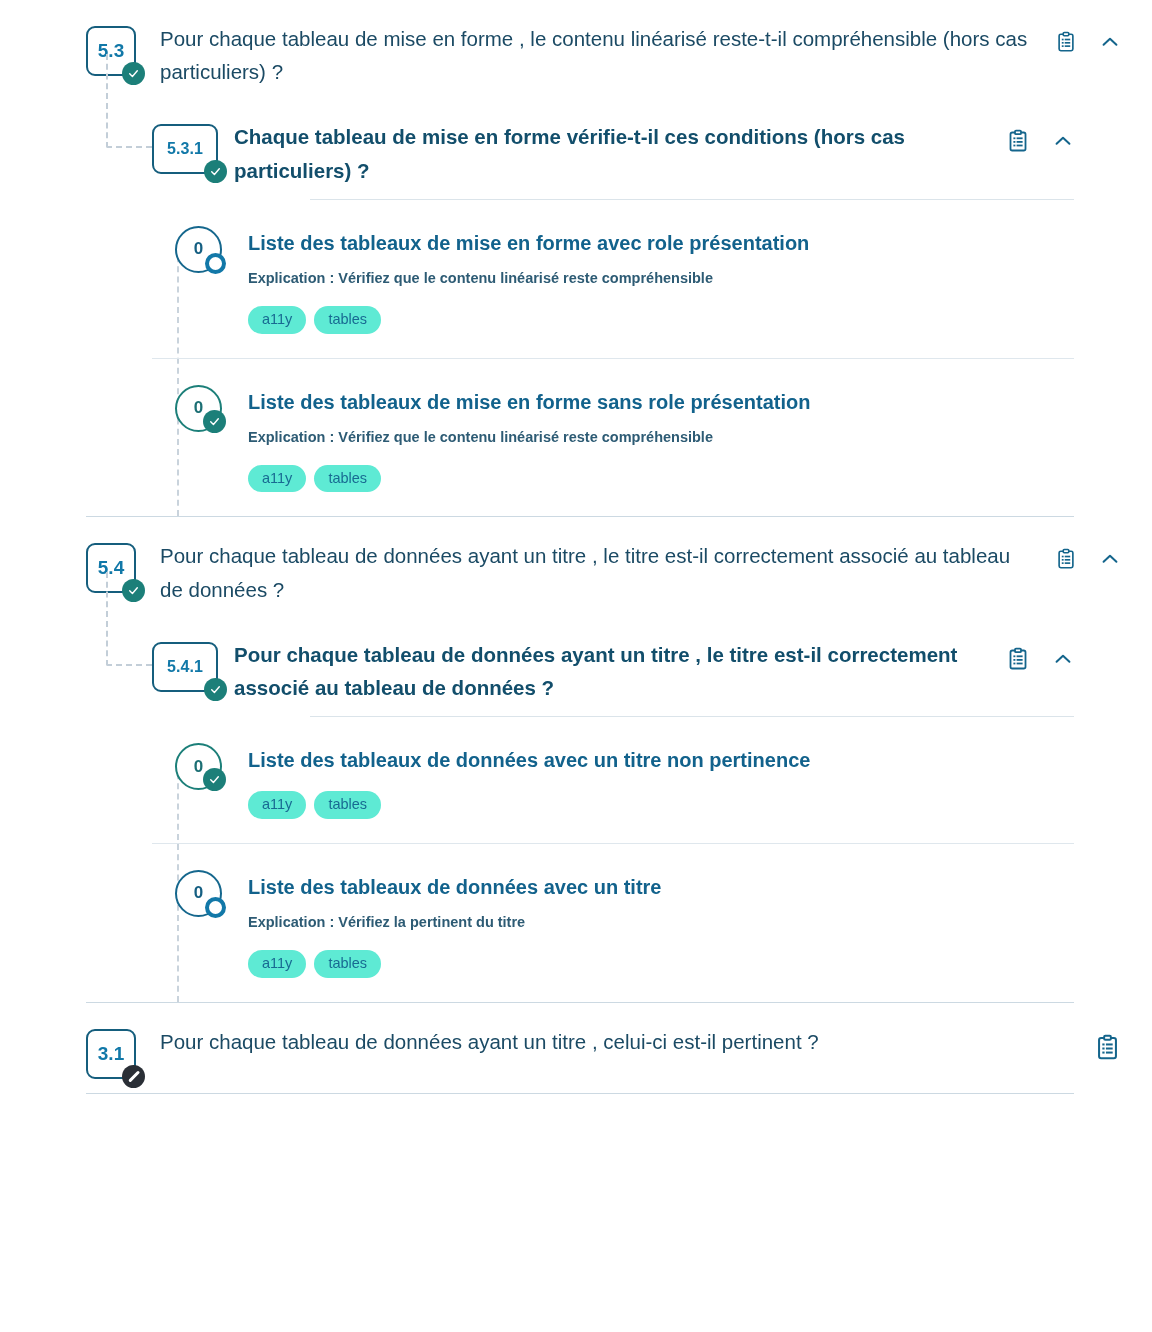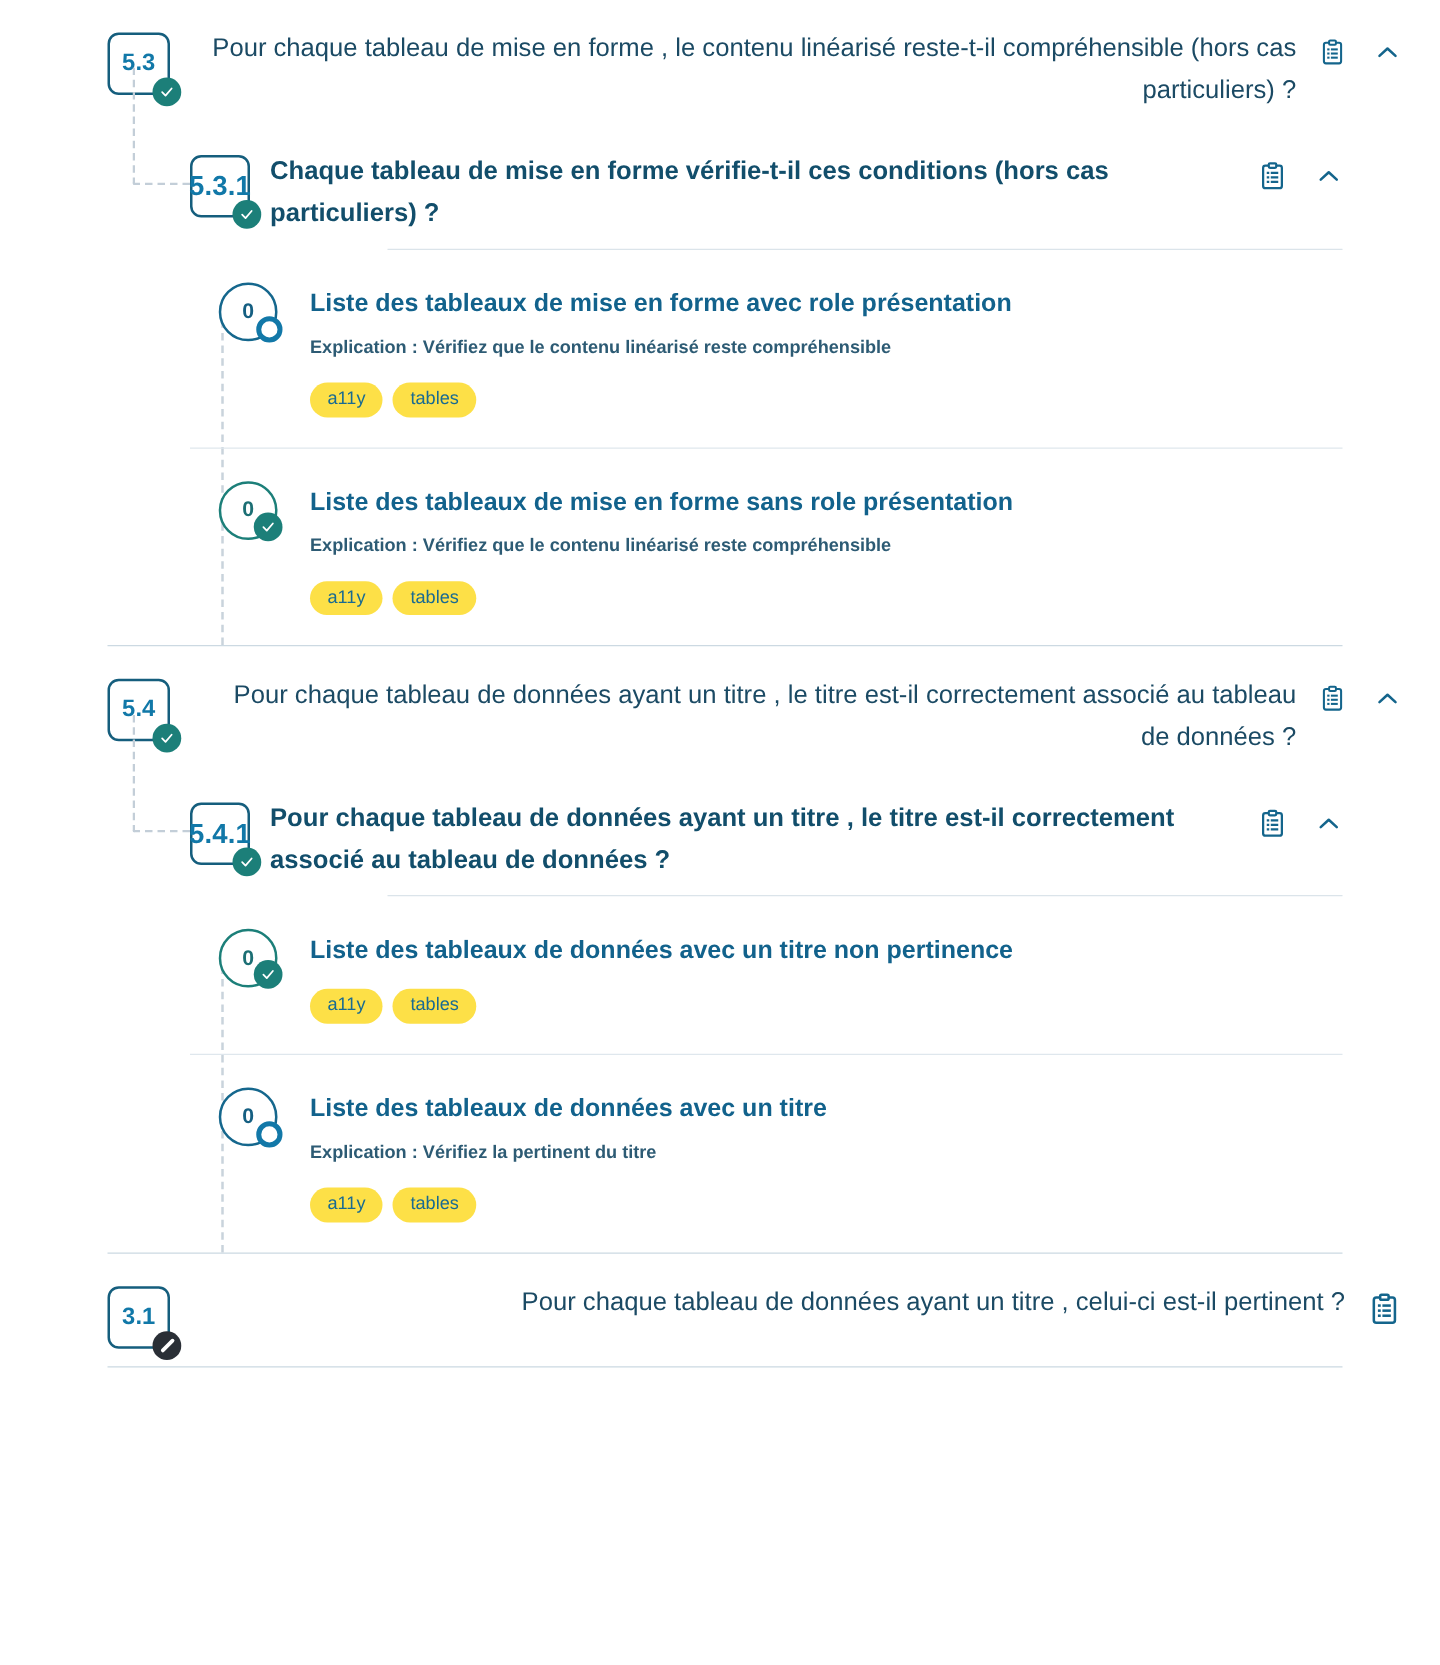--- a/index.html
+++ b/index.html
@@ -21,37 +21,36 @@
     height: 1px; background: #ccd9e2;
     margin: 0 78px 0 86px;
   }
 
   
   .crit-head {
     position: relative;
     display: flex;
     align-items: flex-start;
     padding: 22px 31px 14px 86px;
-    text-align: right;
   }
 
   
   .badge-sq {
     position: relative;
     flex: 0 0 auto;
     width: 50px; height: 50px;
     border: 2px solid #155e7d;
     border-radius: 9px;
     background: #ffffff;
     display: flex; align-items: center; justify-content: center;
     font-size: 19px; font-weight: 700; letter-spacing: .1px;
     color: #1178a8;
     margin-top: 4px;
   }
-  .badge-sq.sml { font-size: 22px; width: 48px; height: 50px; }
+  .badge-sq.sml { font-size: 16px; width: 66px; height: 50px; }
 
   
   .status {
     position: absolute;
     right: -11px; bottom: -11px;
     width: 23px; height: 23px;
     border-radius: 50%;
     display: flex; align-items: center; justify-content: center;
   }
   .status.done { background: #1c7f79; }
@@ -154,21 +153,21 @@
   .test-title {
     font-size: 20px; font-weight: 700; color: #12628c;
     line-height: 1.3; margin: 4px 0 0 0;
   }
   .test-expl {
     font-size: 14.5px; color: #2d5b74; font-weight: 700;
     margin: 12px 0 0 0; line-height: 1.4;
   }
   .tags { display: flex; gap: 8px; margin-top: 18px; }
   .tag {
-    background: #fde047;
+    background: #5eead4;
     color: #186a92;
     font-size: 14.5px;
     padding: 6px 14px 7px;
     border-radius: 14px;
     line-height: 1;
   }
   .tick-row { height: 38px; }
 </style>
 </head>
 <body>

